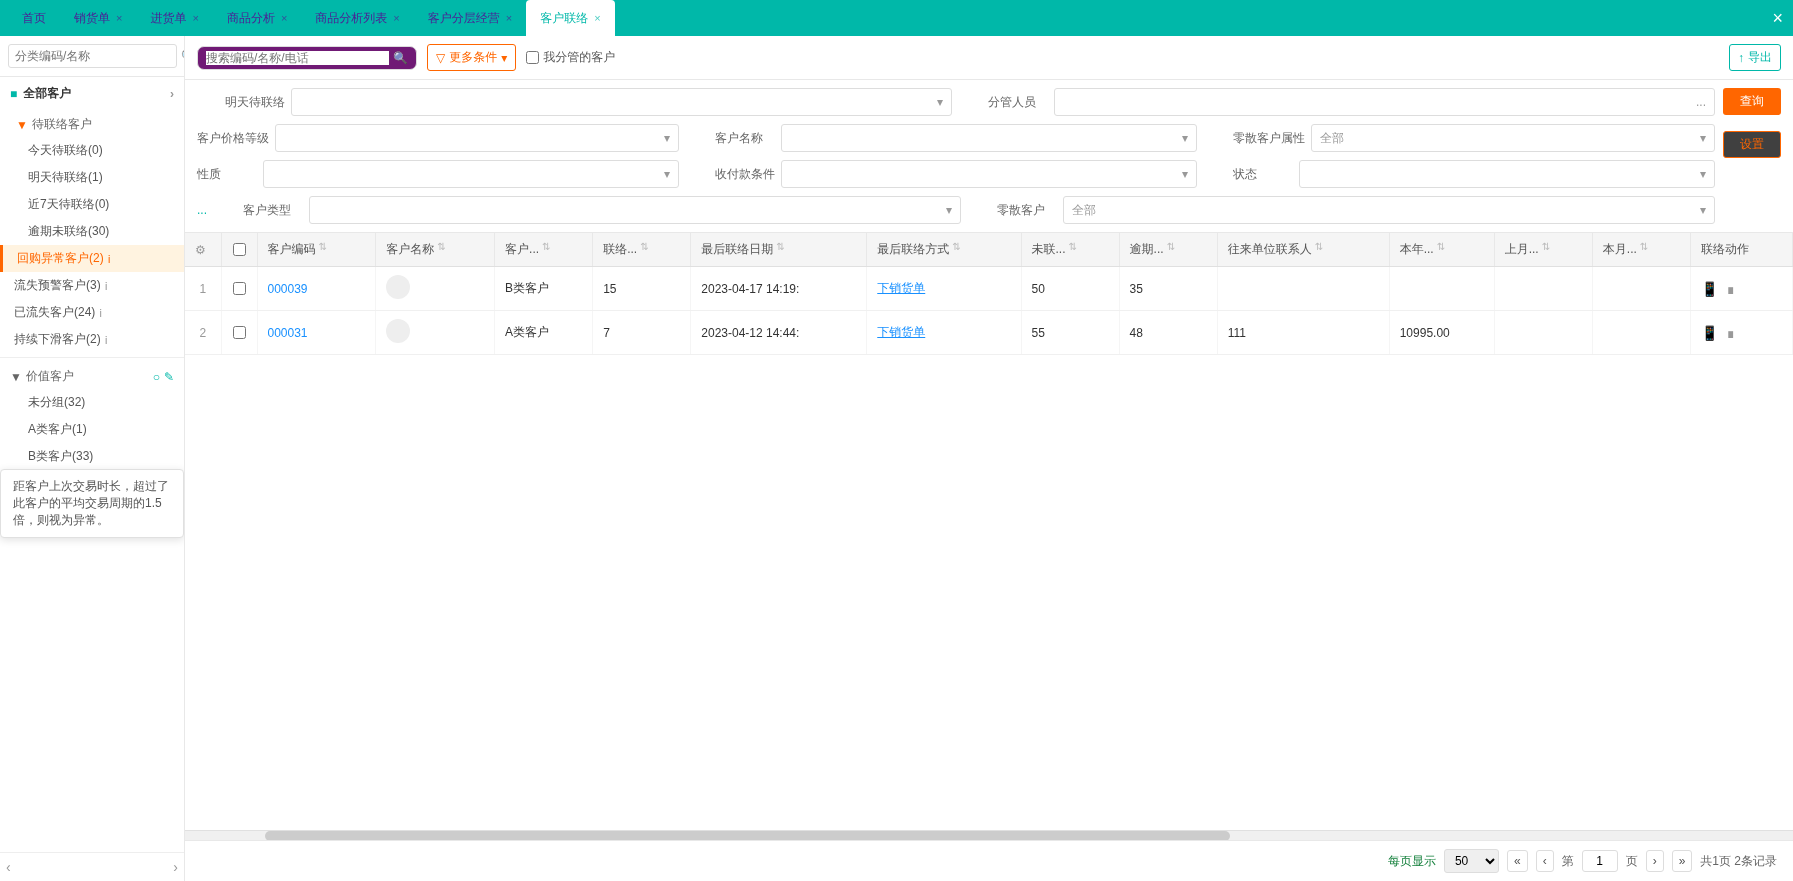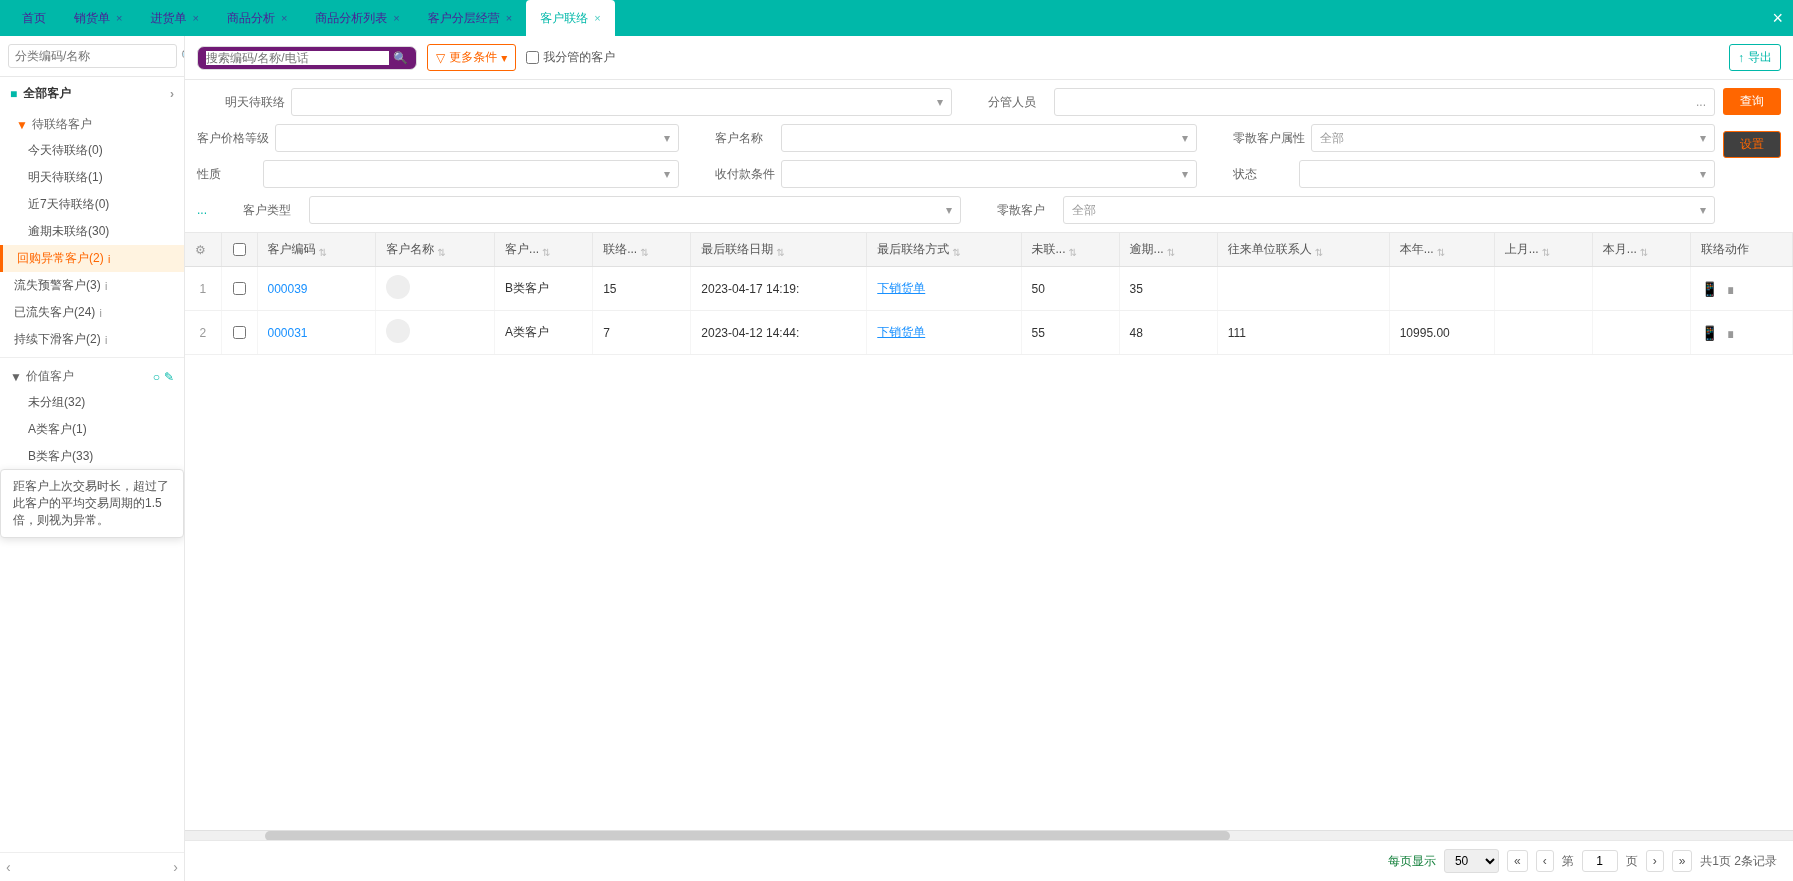--- a/index.html
+++ b/index.html
@@ -406,21 +406,21 @@
 
     .checkbox-cell {
       display: flex;
       align-items: center;
       justify-content: center;
     }
     input[type="checkbox"] { cursor: pointer; }
 
     .th-sort {
       display: flex;
-      align-items: flex-end;
+      align-items: flex-start;
       gap: 3px;
     }
     .sort-icon { color: #bbb; font-size: 10px; }
   </style>
 </head>
 <body>
 
 <div class="top-nav">
   <div class="nav-item">
     <span>首页</span>

